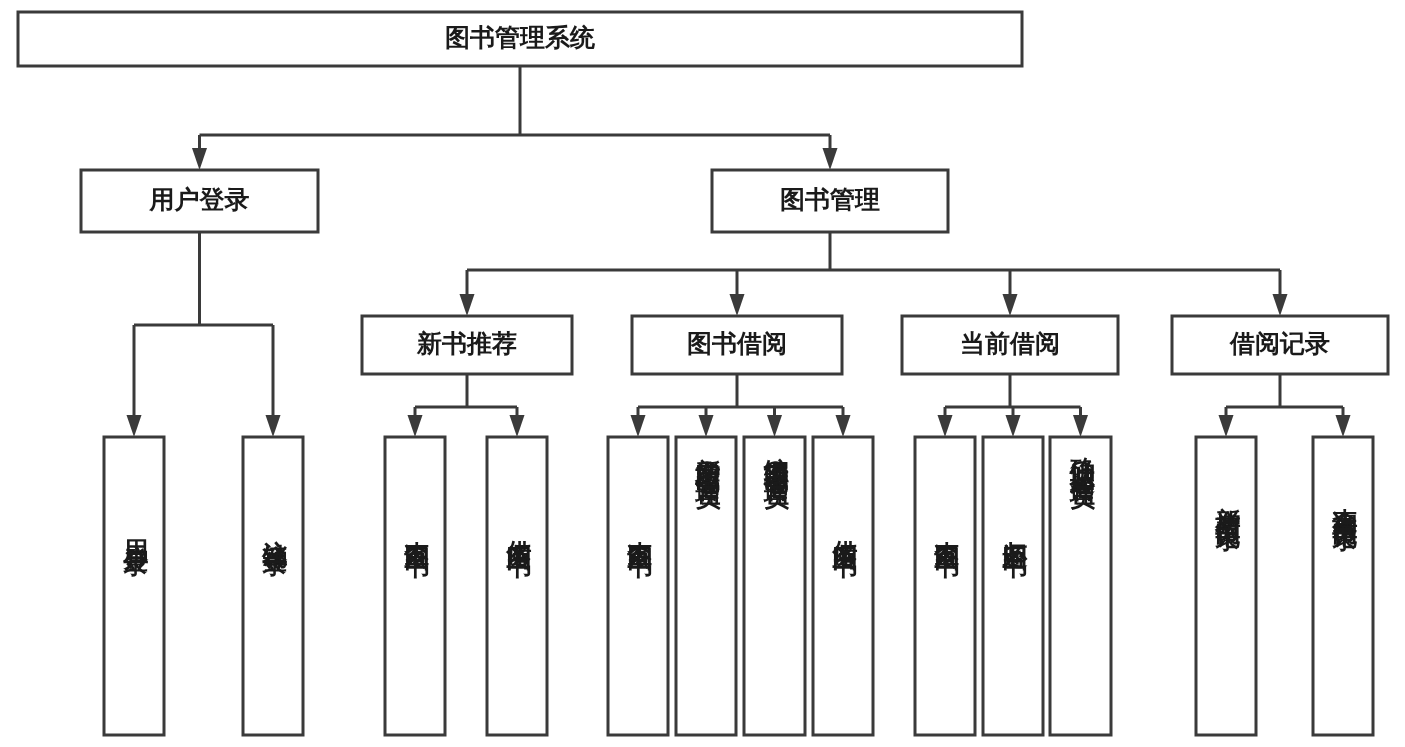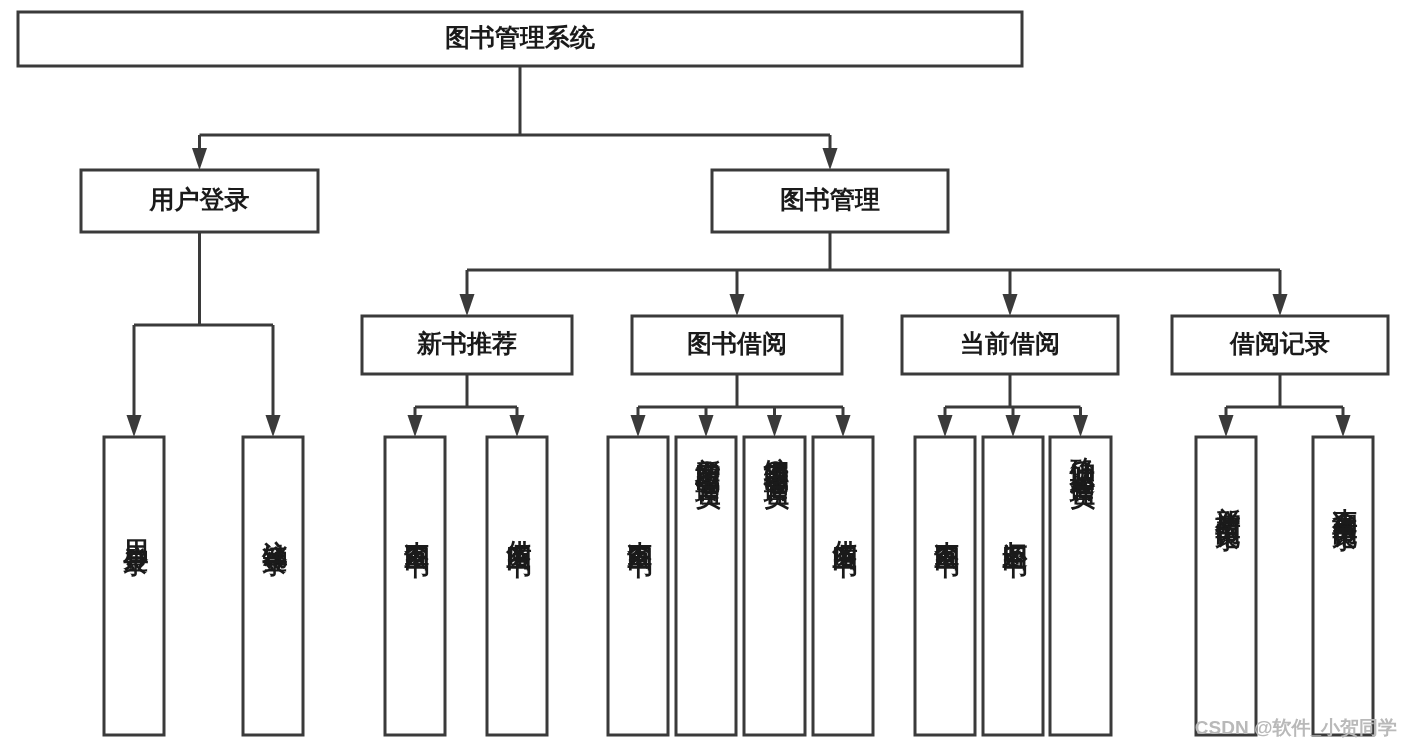--- a/index.html
+++ b/index.html
@@ -215,14 +215,13 @@
         <g>
           <rect class="node-rect" x="1196" y="437" width="60" height="298"></rect>
           <text class="node-label label-v" x="1226" y="499" dominant-baseline="hanging" text-anchor="middle">新增借阅记录</text>
         </g>
         <g>
           <rect class="node-rect" x="1313" y="437" width="60" height="298"></rect>
           <text class="node-label label-v" x="1343" y="499" dominant-baseline="hanging" text-anchor="middle">查询借阅记录</text>
         </g>
       </g>
   </svg>
-  <div class="watermark">CSDN @软件_小贺同学</div>
 </div>
 
 </body></html>

